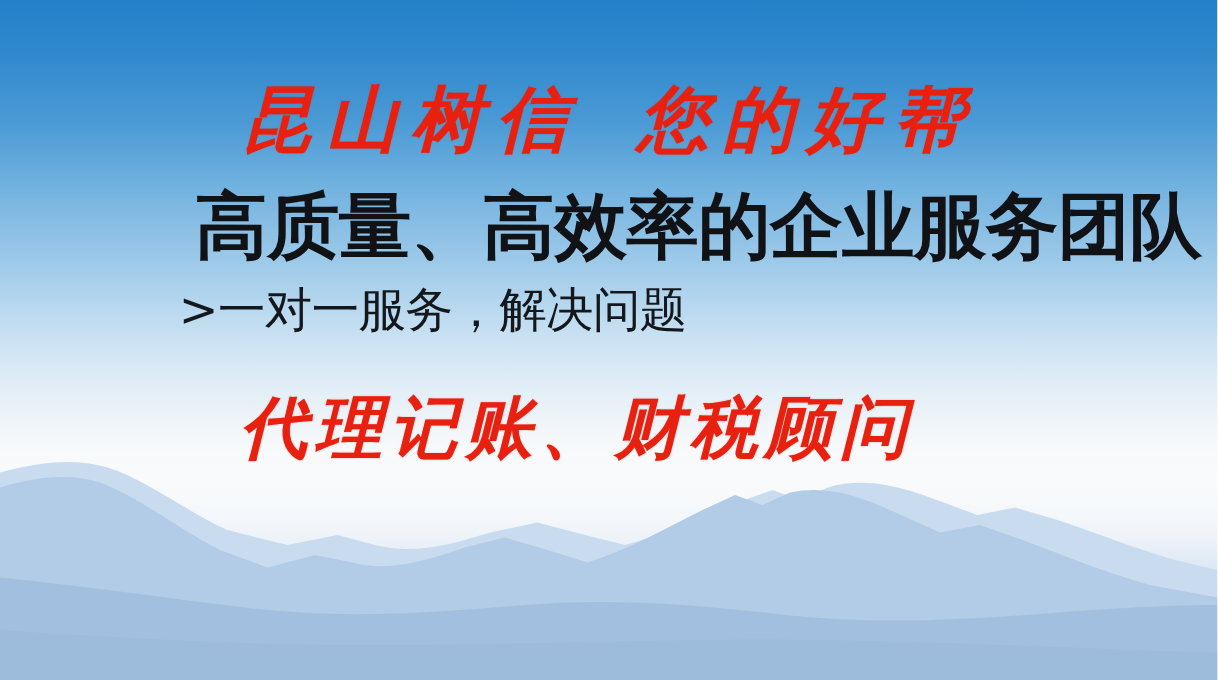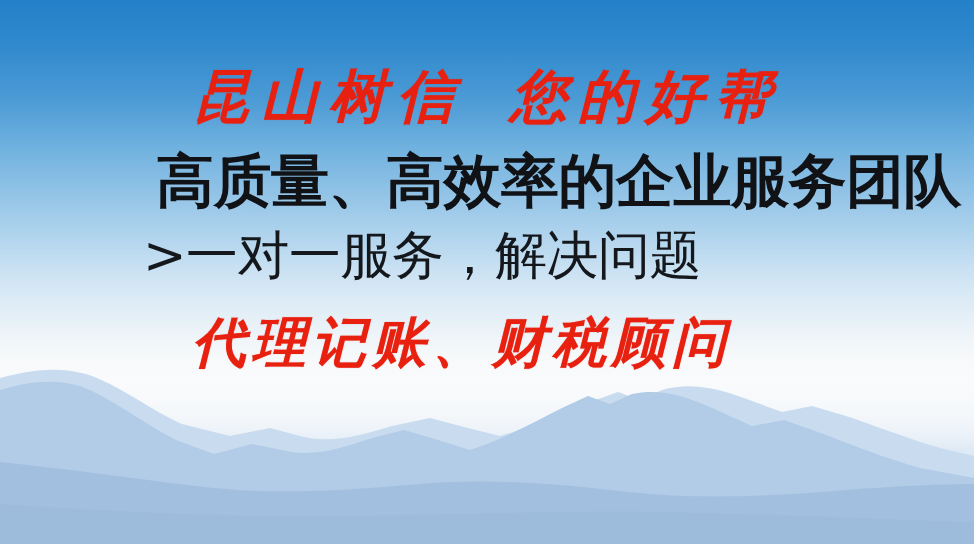--- a/index.html
+++ b/index.html
@@ -104,21 +104,21 @@
     color: #101215;
     letter-spacing: -0.5px;
     margin-left: 15px;
   }
 
   
   .headline-3 {
     left: 143px;
     top: 229px;
     font-family: "DejaVu Sans", "Liberation Sans", sans-serif;
-    font-size: 52px;
+    font-size: 38px;
     font-weight: 400;
     color: #14181d;
     letter-spacing: -0.5px;
   }
 
   
   .headline-4 {
     left: 192px;
     top: 315px;
     font-family: "DejaVu Serif", "Liberation Serif", serif;

